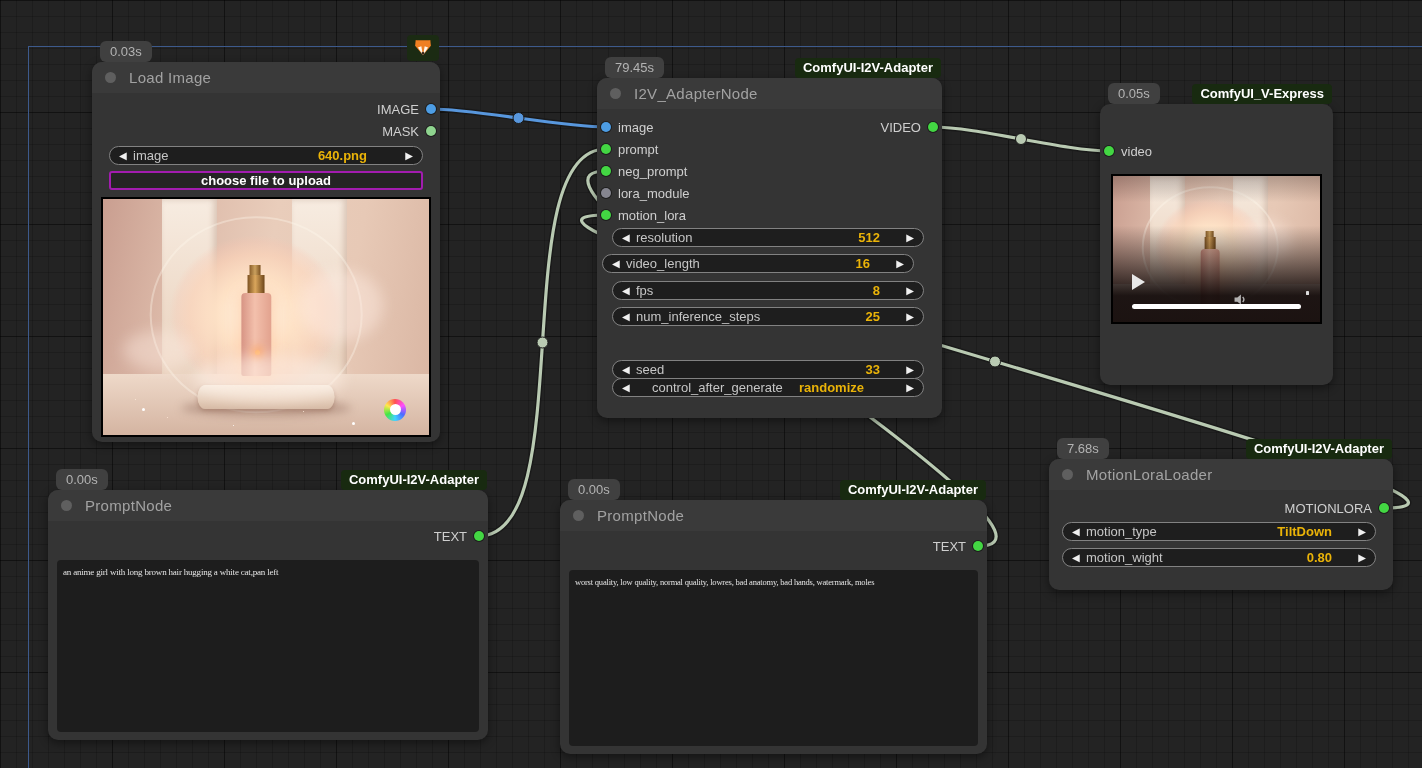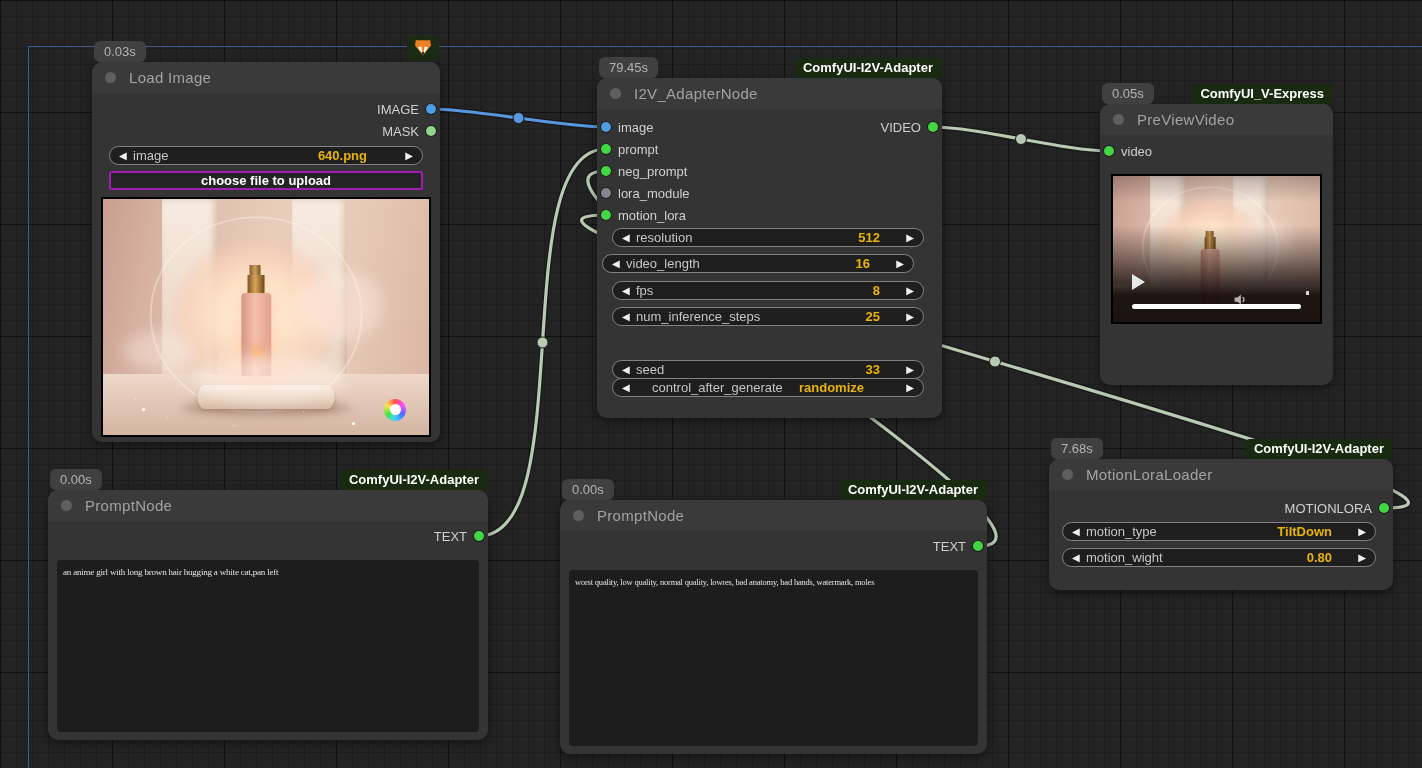--- a/index.html
+++ b/index.html
@@ -16,21 +16,21 @@
   }
   #selrect{position:absolute;left:28px;top:46px;width:1440px;height:760px;
     border:1px solid #3d5a8c;z-index:0;}
   #wires{position:absolute;left:0;top:0;z-index:1;}
   .node{position:absolute;background:#343434;border-radius:10px;z-index:2;
     box-shadow:0 3px 10px rgba(0,0,0,.45);}
   .ntitle{position:absolute;left:0;top:0;right:0;height:31px;background:#3a3a3a;
     border-radius:10px 10px 0 0;display:flex;align-items:center;}
   .tdot{width:11px;height:11px;border-radius:50%;background:#5f5f5f;margin-left:13px;}
   .ttext{margin-left:13px;font-size:15px;color:#a2a2a2;letter-spacing:.3px;}
-  .tbadge{position:absolute;top:-21px;left:2px;height:21px;line-height:21px;
+  .tbadge{position:absolute;top:-21px;left:8px;height:21px;line-height:21px;
     padding:0 10px;background:#404040;color:#b3b3b3;font-size:13px;border-radius:6px;z-index:3;}
   .tag{position:absolute;top:-20px;right:1px;height:20px;line-height:20px;padding:0 8px;
     background:#182a10;color:#fff;font-size:13px;font-weight:bold;border-radius:4px;z-index:3;}
   .foxbadge{position:absolute;top:-27px;right:1px;width:32px;height:26px;background:#1b2b13;
     border-radius:4px;display:flex;align-items:center;justify-content:center;z-index:3;}
   .prow{position:absolute;height:22px;display:flex;align-items:center;font-size:13px;color:#cfcfcf;}
   .prow.in{left:4px;}
   .prow.out{right:4px;}
   .prow .plabel{margin:0 7px;}
   .pdot{width:10px;height:10px;border-radius:50%;box-shadow:0 0 0 1px rgba(0,0,0,.45);}
@@ -244,24 +244,20 @@
       <span class="arr l"></span>
       <span class="wlabel">control_after_generate</span>
       <span class="wvalue">randomize</span>
       <span class="arr r"></span>
     </div>
   </div>
 
   <div class="node" style="left:1100px;top:104px;width:233px;height:281px;">
     <div class="tbadge">0.05s</div>
     <div class="tag">ComfyUI_V-Express</div>
-    <div class="ntitle">
-      <span class="tdot"></span>
-      <span class="ttext">PreViewVideo</span>
-    </div>
     <div class="prow in" style="top:36px">
       <span class="pdot green"></span>
       <span class="plabel">video</span>
     </div>
     <div class="frame" style="left:11px;top:70px;width:211px;height:150px;">
       <div class="scene">
         <div class="sc-col c1"></div>
         <div class="sc-col c2"></div>
         <div class="sc-floor"></div>
         <div class="sc-glow"></div>

